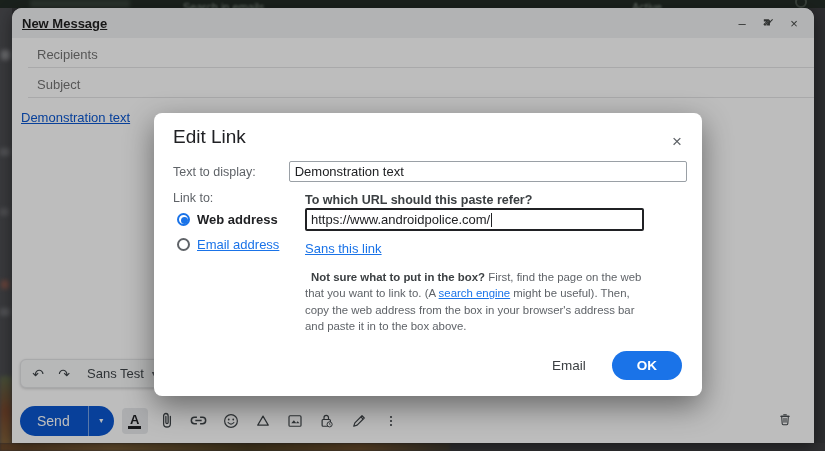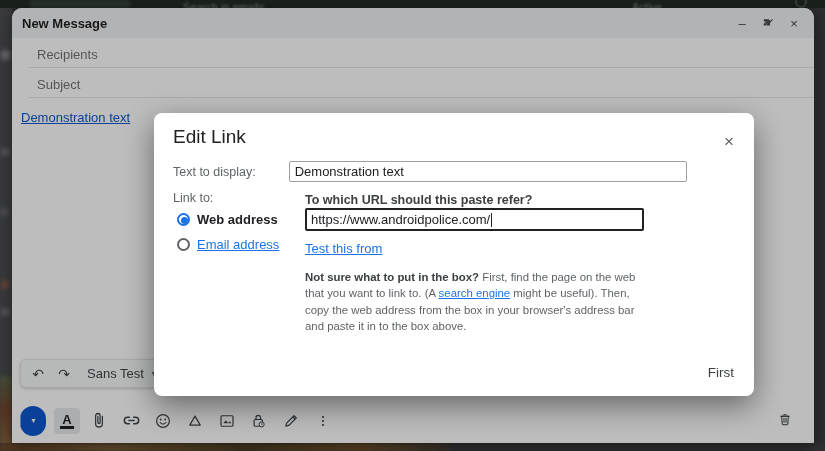--- a/index.html
+++ b/index.html
@@ -15,21 +15,21 @@
   .bg-left .blob{position:absolute;filter:blur(2px);border-radius:3px;}
   .bg-bottom{position:absolute;left:0;top:443px;width:825px;height:8px;background:#414144;overflow:hidden;}
   .bg-bottom .wall{position:absolute;left:0;top:0;width:450px;height:8px;
       background:linear-gradient(90deg,#6d4a2c 0%,#8a6a3f 25%,#5c4a28 55%,#7d5a33 80%,#4a4438 100%);filter:blur(1px);}
 
   
   .compose{position:absolute;left:12px;top:8px;width:802px;height:435px;background:#ffffff;
       border-radius:10px 10px 0 0;overflow:hidden;box-shadow:0 4px 16px rgba(0,0,0,.45);}
   .compose-header{position:absolute;left:0;top:0;width:100%;height:30px;background:#f1f2f3;
       display:flex;align-items:center;padding:0 12px 0 10px;}
-  .compose-title{font-size:13px;font-weight:700;color:#1f1f1f;}
+  .compose-title{font-size:13px;font-weight:700;color:#1f1f1f;text-decoration:underline;}
   .win-controls{margin-left:auto;display:flex;align-items:center;gap:10px;}
   .win-btn{width:16px;height:16px;display:flex;align-items:center;justify-content:center;
       color:#444746;font-size:13px;cursor:default;line-height:1;}
   .field-row{position:absolute;left:0;width:100%;padding-left:9px;display:flex;align-items:center;margin-left:16px;}
   .field-input{border:0;outline:0;background:transparent;font-size:13px;color:#70757d;width:95%;padding:0;}
   .row-recipients{top:33px;height:27px;border-bottom:1px solid #e4e4e6;}
   .row-subject{top:63px;height:27px;border-bottom:1px solid #e4e4e6;}
   .body-area{position:absolute;left:9px;top:100px;}
   .body-link{font-size:13px;color:#0b57d0;text-decoration:underline;}
 
@@ -52,21 +52,21 @@
   .tool-btn{width:26px;height:26px;display:flex;align-items:center;justify-content:center;border-radius:4px;}
   .tool-btn svg{display:block;}
   .tb-active{background:#e8eaed;}
   .fmtA{font-size:13px;font-weight:700;color:#202124;border-bottom:3px solid #202124;line-height:1;padding:1px 2px 0 2px;}
   .trash-btn{position:absolute;right:16px;top:398px;width:26px;height:26px;display:flex;align-items:center;justify-content:center;}
 
   
   .scrim{position:absolute;left:0;top:0;width:825px;height:451px;background:rgba(0,0,0,.26);}
 
   
-  .dialog{position:absolute;left:154px;top:113px;width:600px;height:283px;background:#fff;
+  .dialog{position:absolute;left:154px;top:113px;width:548px;height:283px;background:#fff;
       border-radius:8px;box-shadow:0 10px 30px rgba(0,0,0,.45);}
   .dlg-title{position:absolute;left:19px;top:13px;font-size:19px;color:#202124;}
   .dlg-close{position:absolute;right:15px;top:18px;width:20px;height:20px;display:flex;align-items:center;
       justify-content:center;color:#5f6368;font-size:17px;line-height:1;}
   .dlg-row2{position:absolute;left:19px;top:48px;display:flex;align-items:center;gap:28px;}
   .dlg-label{font-size:12.5px;color:#5f6368;}
   .ttd-input{margin-left:5px;width:398px;height:21px;border:1px solid #9aa0a6;border-radius:2px;
       font-size:13px;color:#202124;padding:0 5px;outline:none;background:#fff;}
   .linkto-label{position:absolute;left:19px;top:78px;font-size:12.5px;color:#5f6368;}
   .radio-row{position:absolute;left:23px;display:flex;align-items:center;gap:7px;}
@@ -75,21 +75,21 @@
   .radio-on::after{content:"";position:absolute;left:2px;top:2px;width:7px;height:7px;border-radius:50%;background:#1a73e8;}
   .radio-off{border:2px solid #5f6368;}
   .radio-web-label{font-size:13px;font-weight:700;color:#202124;}
   .radio-email-label{font-size:13px;color:#1a73e8;text-decoration:underline;}
   .url-question{position:absolute;left:151px;top:80px;font-size:12.5px;font-weight:700;color:#3c4043;}
   .url-input{position:absolute;left:151px;top:95px;width:339px;height:23px;border:2px solid #202124;
       border-radius:2px;background:#fff;display:flex;align-items:center;padding:0 4px;font-size:13px;color:#202124;white-space:nowrap;overflow:hidden;}
   .url-caret{width:1px;height:14px;background:#202124;margin-left:1px;}
   .test-link{position:absolute;left:151px;top:128px;font-size:13px;color:#1a73e8;text-decoration:underline;}
   .help-text{position:absolute;left:151px;top:156px;width:341px;font-size:11.4px;line-height:16.4px;color:#5f6368;}
-  .help-bold{font-weight:700;color:#3c4043;}
+  .help-bold{font-weight:700;color:#3c4043;margin-left:6px;}
   .help-link{color:#1a73e8;text-decoration:underline;}
   .dlg-footer{position:absolute;right:20px;bottom:16px;display:flex;align-items:center;gap:26px;}
   .btn-cancel{font-size:13.5px;font-weight:500;color:#3c4043;}
   .btn-ok{background:#1a73e8;color:#fff;font-size:13.5px;font-weight:700;border:0;border-radius:16px;
       padding:8px 25px;line-height:1;}
 </style>
 </head>
 <body>
 
 <div class="stage">
@@ -142,20 +142,23 @@
       <span class="fmt-btn">↶</span>
       <span class="fmt-btn">↷</span>
       <span class="fmt-font">
         <span>Sans Test</span>
         <span class="caret-down">▾</span>
       </span>
     </div>
 
     <div class="bottom-bar">
       <div class="send-group">
+        <span class="send-main">
+          <span>Send</span>
+        </span>
         <span class="send-split">
           <span class="caret-down" style="color:#fff">▾</span>
         </span>
       </div>
       <div class="tool-icons">
         <span class="tool-btn tb-active">
           <span class="fmtA">A</span>
         </span>
         <span class="tool-btn">
           <svg width="18" height="18" viewBox="0 0 24 24">
@@ -237,24 +240,25 @@
     <div class="radio-row" style="top:124px;">
       <span class="radio radio-off"></span>
       <span class="radio-email-label">Email address</span>
     </div>
 
     <div class="url-question">To which URL should this paste refer?</div>
     <div class="url-input">
       <span>https://www.androidpolice.com/</span>
       <span class="url-caret"></span>
     </div>
-    <span class="test-link">Test this from</span>
+    <span class="test-link">Sans this link</span>
 
     <div class="help-text">
       <span class="help-bold">Not sure what to put in the box?</span><span> First, find the page on the web that you want to link to. (A </span><span class="help-link">search engine</span><span> might be useful). Then, copy the web address from the box in your browser's address bar and paste it in to the box above.</span>
     </div>
 
     <div class="dlg-footer">
-      <span class="btn-cancel">First</span>
+      <span class="btn-cancel">Email</span>
+      <button class="btn-ok">OK</button>
     </div>
   </div>
 
 </div>
 
 </body></html>

